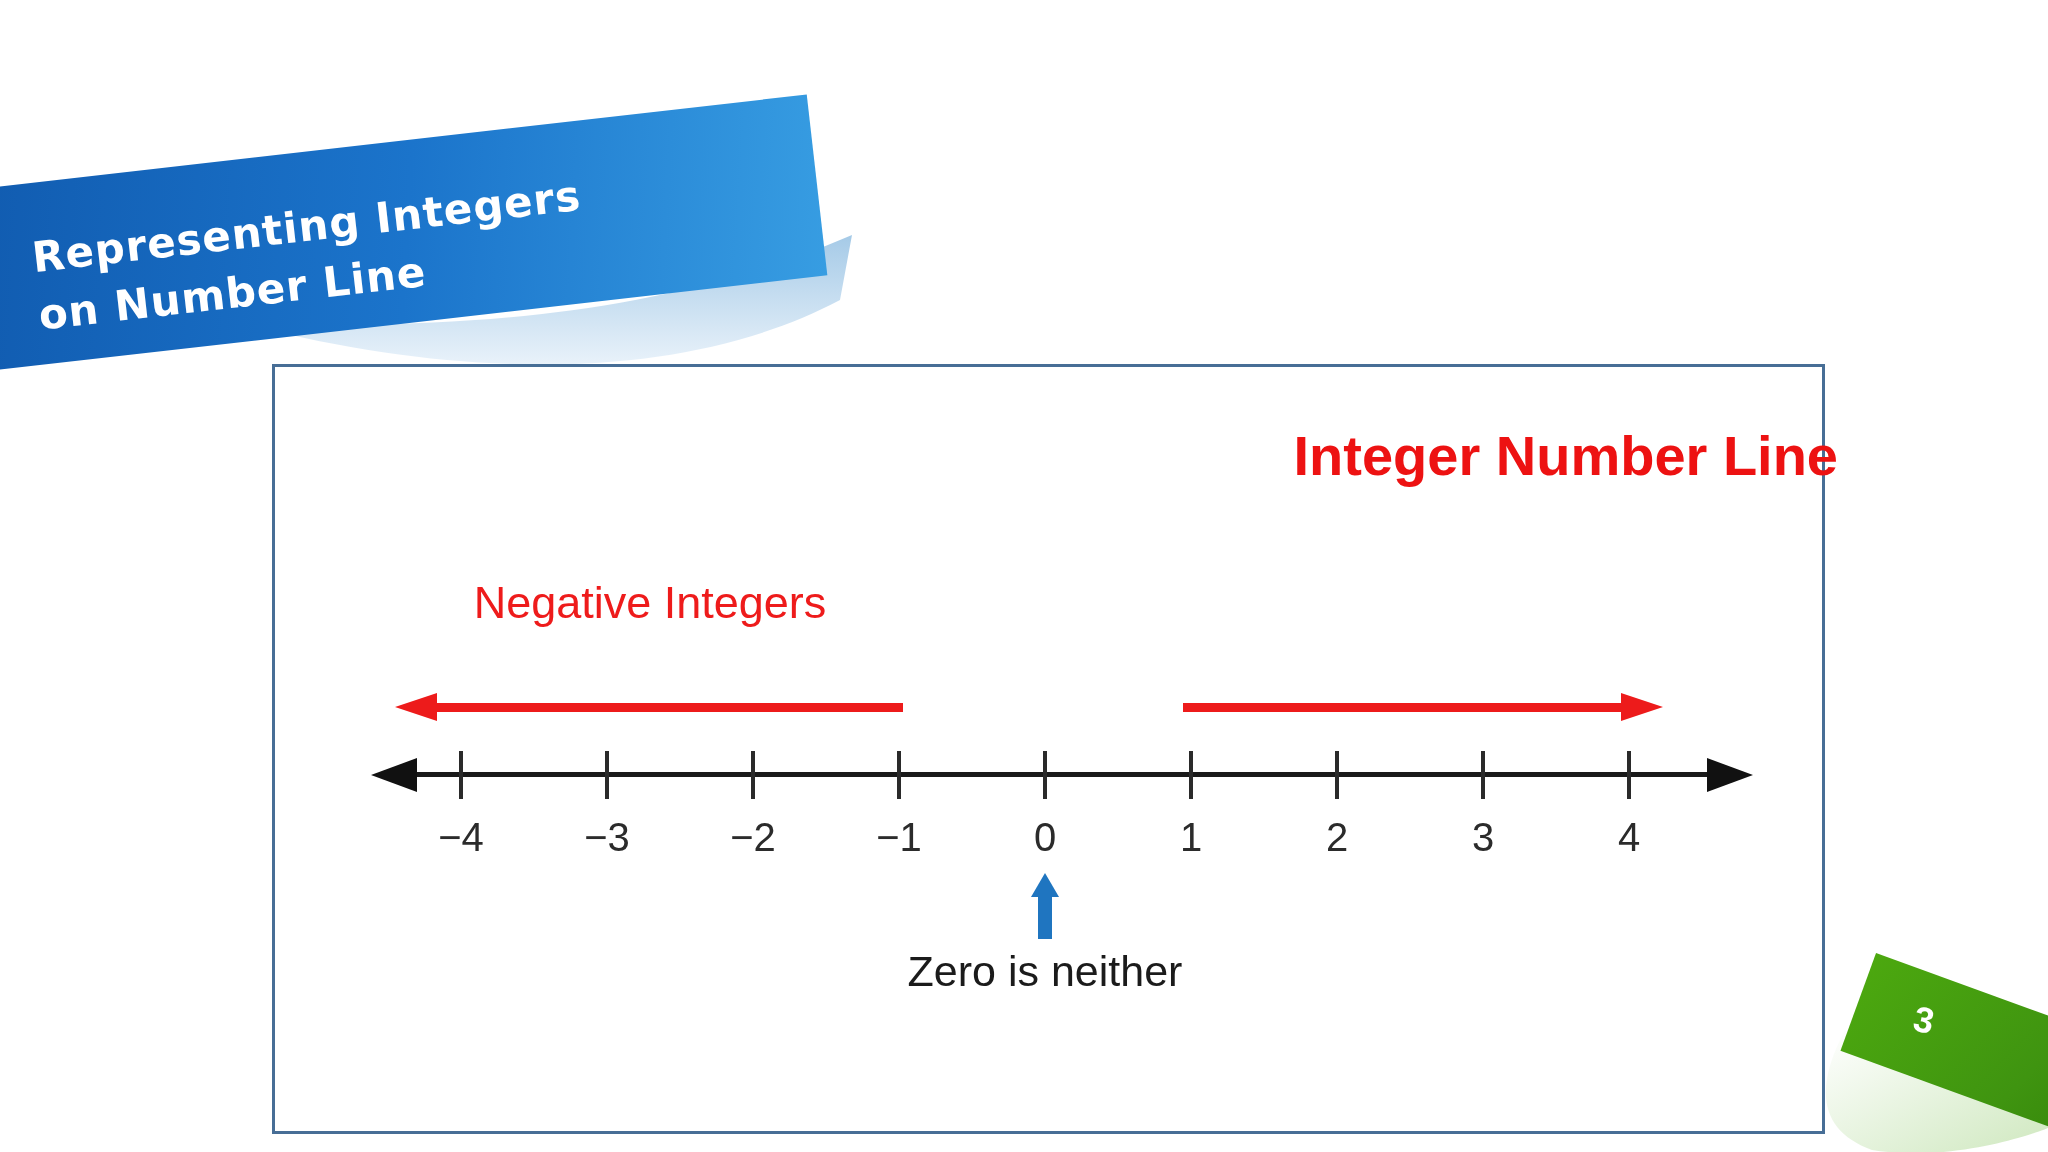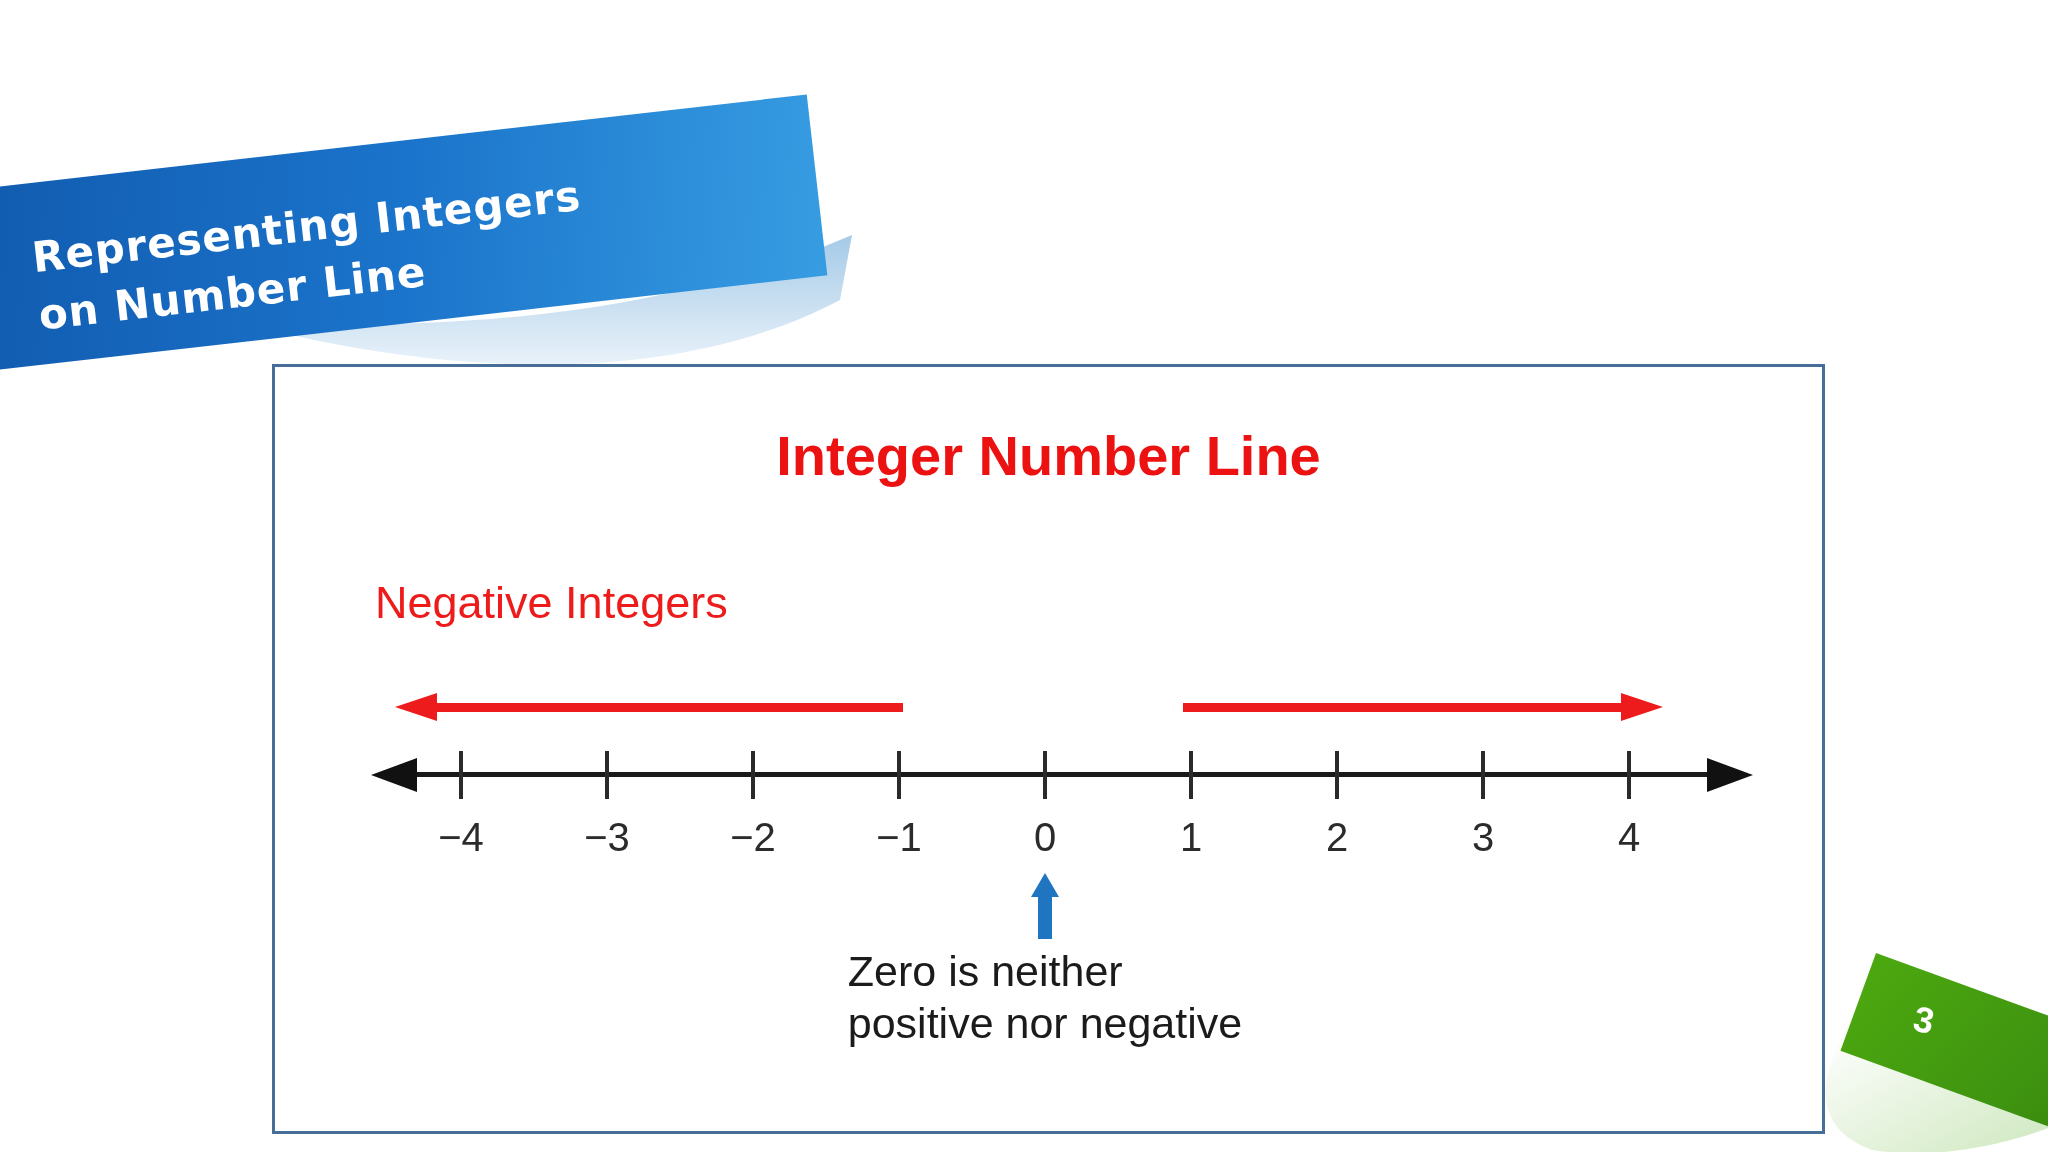--- a/index.html
+++ b/index.html
@@ -57,31 +57,32 @@
     position:absolute;
     left:272px;top:364px;
     width:1553px;height:770px;
     box-sizing:border-box;
     border:3px solid #476e96;
     background:#ffffff;
     z-index:2;
   }
   .d-title{
     position:absolute;
-    left:0;top:56px;width:100%;
-    text-align:center;
+    left:16px;top:56px;width:100%;
+    text-align:right;
     color:#ED1212;
     font-weight:700;
     font-size:56px;
     letter-spacing:0px;
   }
   .range-label{
     position:absolute;
     top:210px;
     width:550px;
+    text-align:center;
     color:#EE1B1B;
     font-size:45px;
   }
   .neg-label{left:100px;}
   .pos-label{left:850px;}
 
   
   .red-arrow{position:absolute;top:326px;height:28px;}
   .red-arrow .shaft{
     position:absolute;top:10px;height:9px;background:#ED1B1B;
@@ -227,17 +228,16 @@
         <div class="tick-label" style="left: 1208px;">3</div>
         <div class="tick" style="left: 1352px;"></div>
         <div class="tick-label" style="left: 1354px;">4</div>
       </div>
 
     <div class="zero-arrow-head"></div>
     <div class="zero-arrow-shaft"></div>
 
     <div class="zero-note">
       <div>Zero is neither</div>
-      <div>positive nor negative</div>
     </div>
 
   </div>
 </div>
 
 </body></html>

